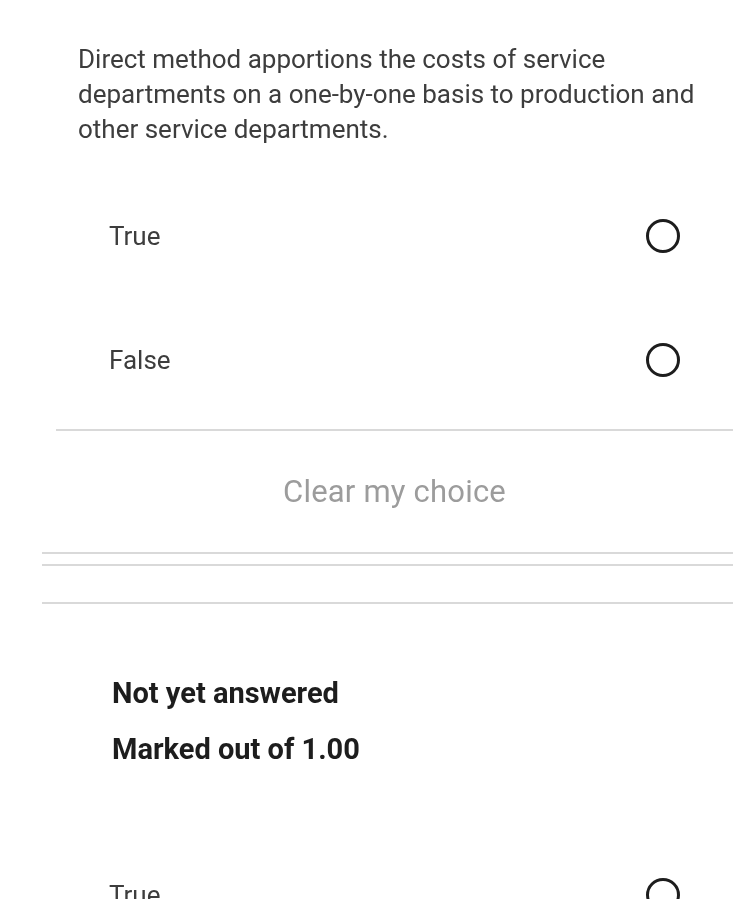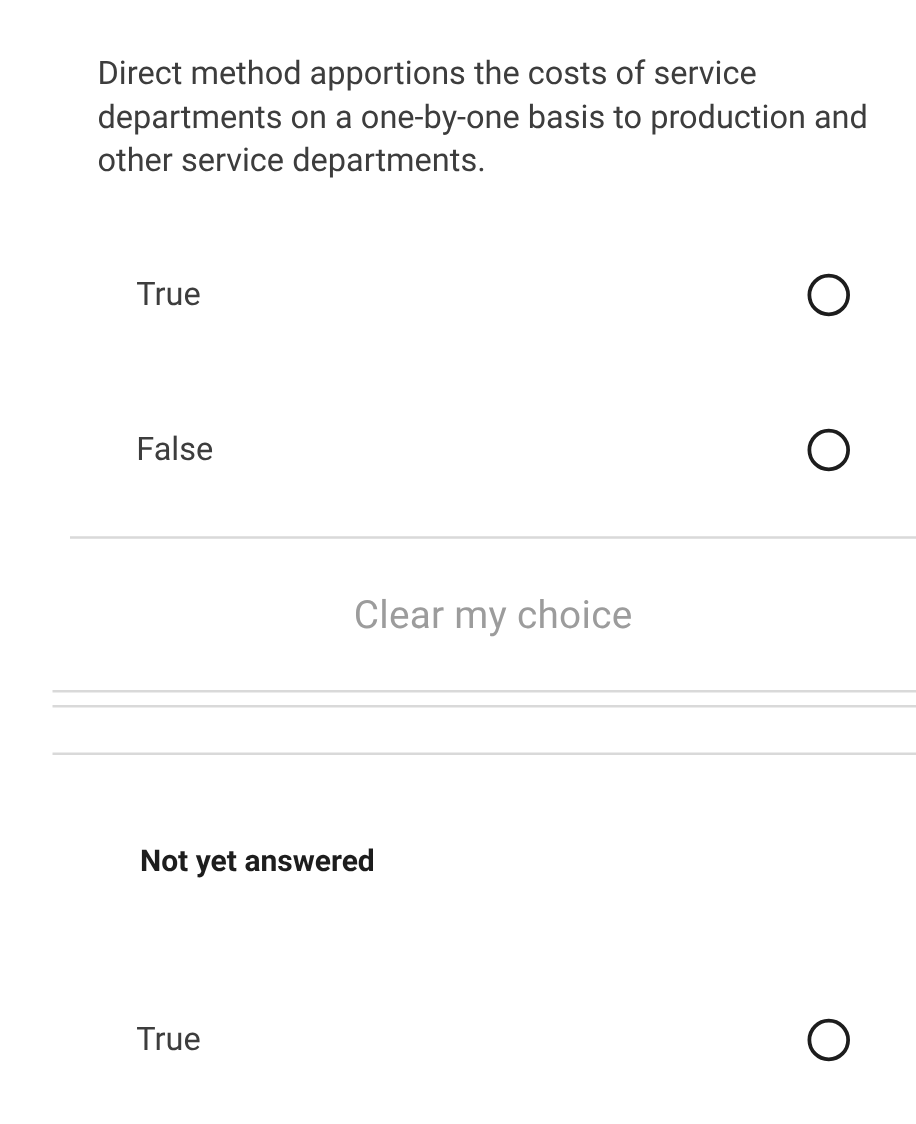--- a/index.html
+++ b/index.html
@@ -67,21 +67,21 @@
     .question-number {
       font-size: 30px;
       font-weight: 600;
       color: #3d3d3d;
       padding-top: 18px;
     }
     .status-block {
       text-align: left;
     }
     .status-line {
-      font-size: 24px;
+      font-size: 29px;
       font-weight: 700;
       color: #1d1d1d;
       line-height: 1.45;
     }
   </style>
 </head>
 <body>
 
 <div class="question-card">
   <div class="question-text">Direct method apportions the costs of service departments on a one-by-one basis to production and other service departments.</div>
@@ -100,20 +100,21 @@
   <div class="clear-choice">Clear my choice</div>
 </div>
 
 <div class="gap-bar"></div>
 <div class="gap-space"></div>
 
 <div class="question-card">
   <div class="question-header">
     <div class="status-block">
       <div class="status-line">Not yet answered</div>
+      <div class="status-line">Marked out of 1.00</div>
     </div>
   </div>
 
 
   <div class="option-row">
     <span class="option-label">True</span>
     <span class="radio"></span>
   </div>
 
   <div class="option-row" style="padding-bottom:0;">

